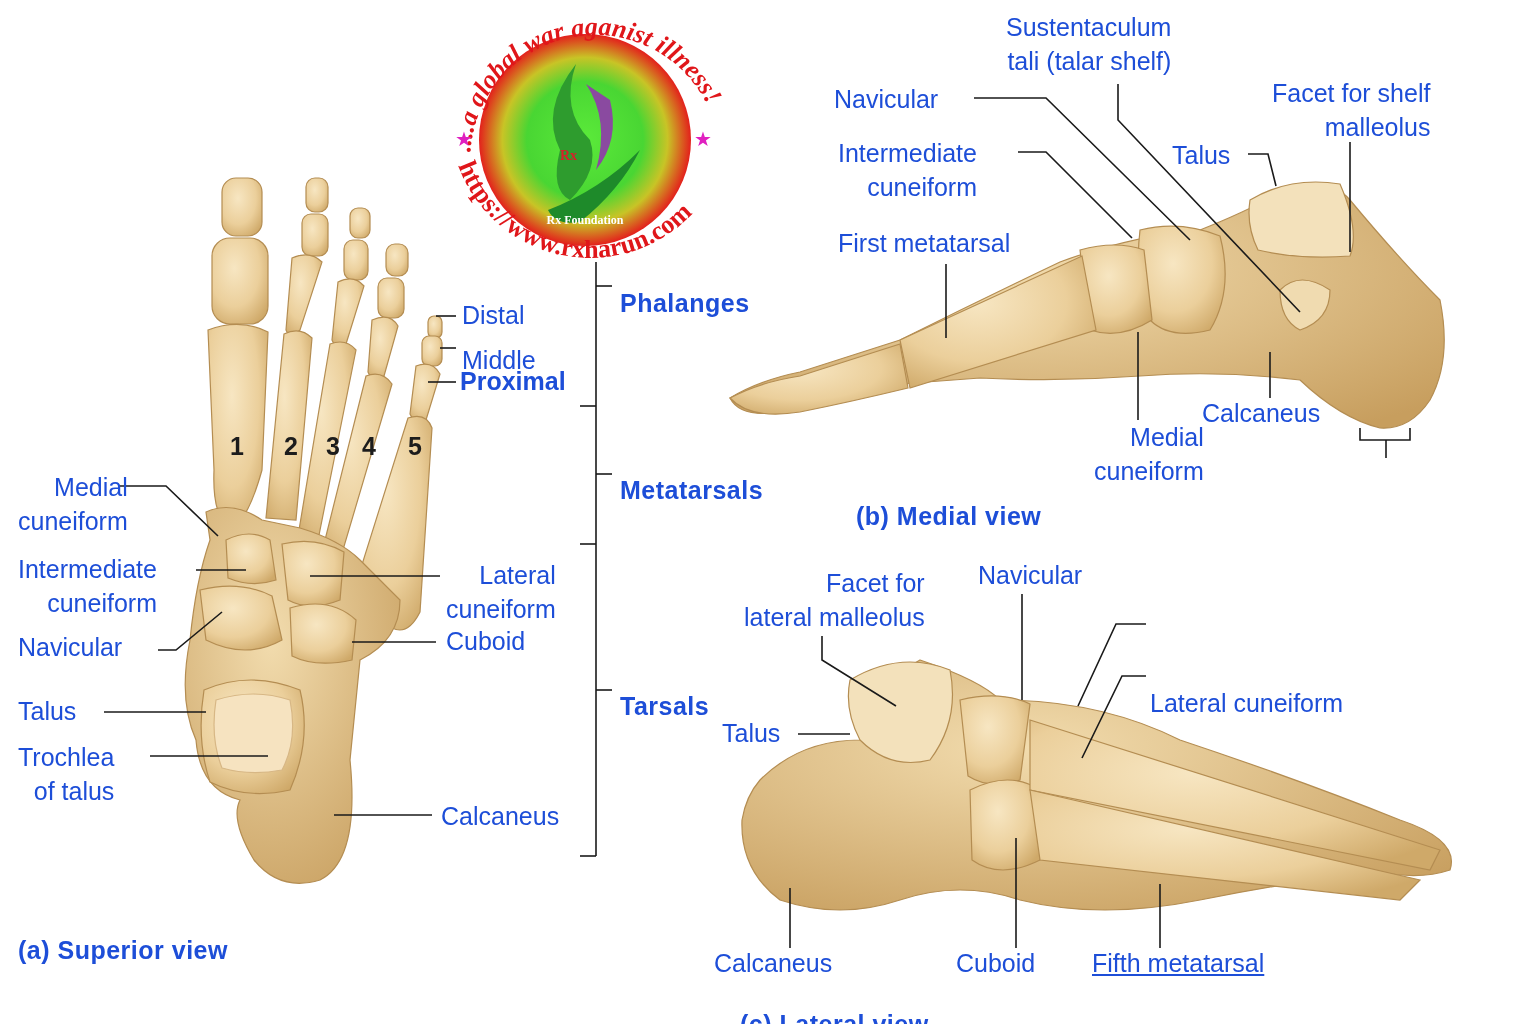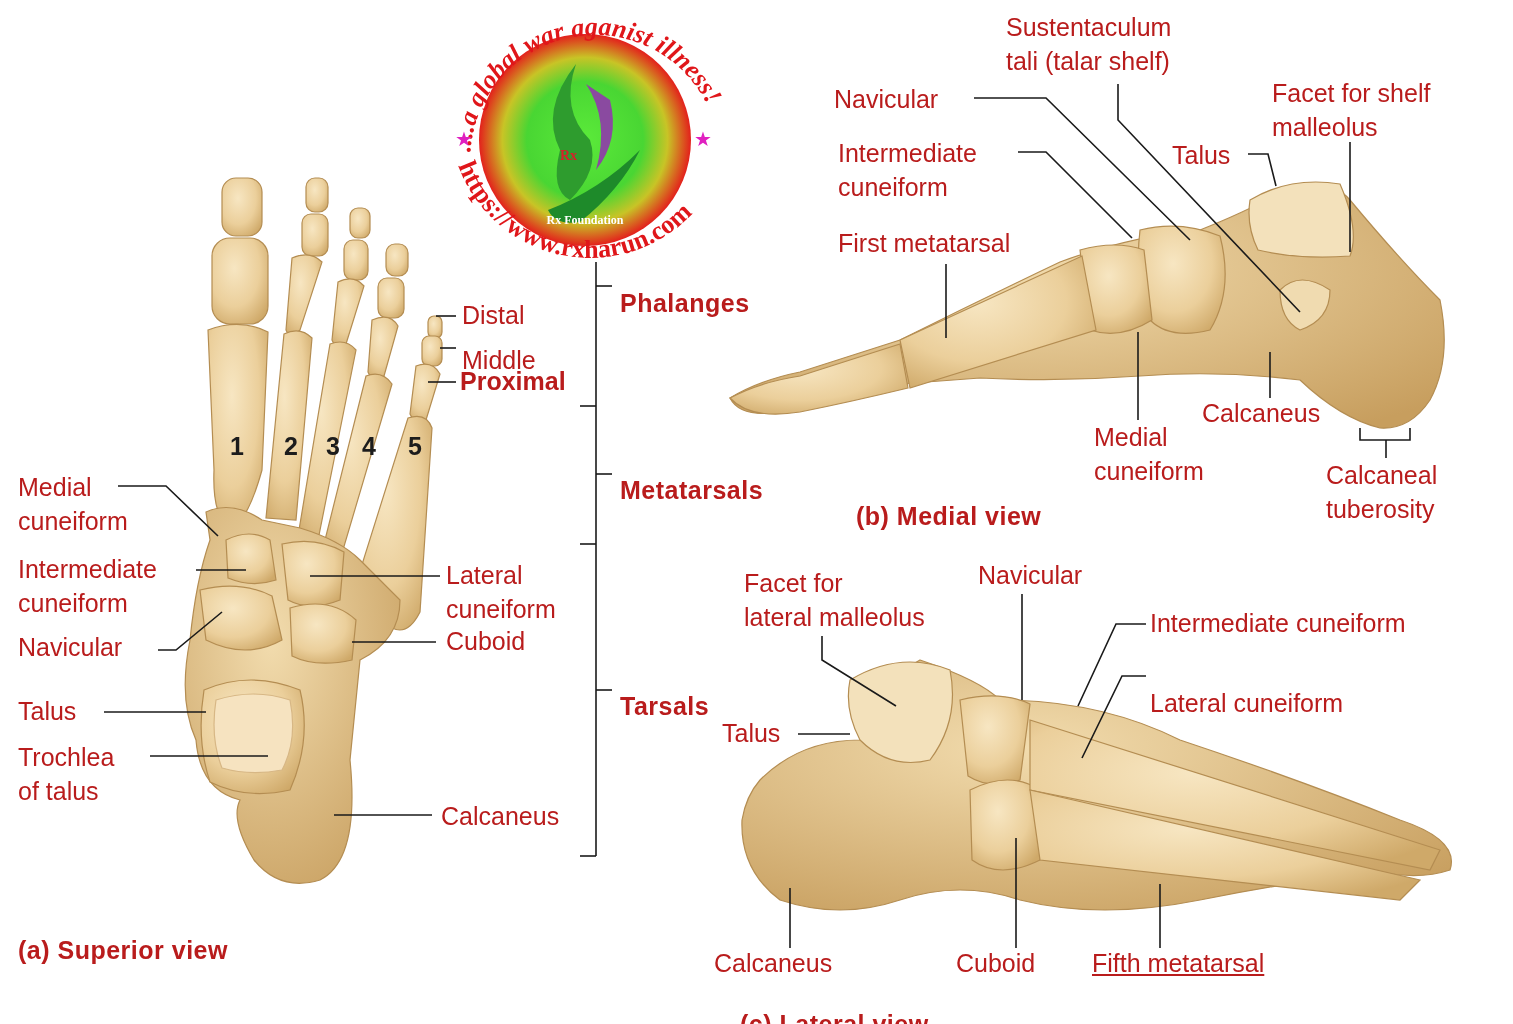--- a/index.html
+++ b/index.html
@@ -1,19 +1,19 @@
 <!DOCTYPE html>
 <html><head>
 <meta charset="utf-8">
 <style>
   html, body { margin: 0; padding: 0; background: #ffffff; }
   body { width: 1513px; height: 1024px; position: relative; overflow: hidden;
          font-family: "Liberation Sans", "DejaVu Sans", sans-serif; color: #1a1a1a; }
   .canvas { position: absolute; left: 0; top: 0; width: 1513px; height: 1024px; }
-  .lbl { position: absolute; font-size: 25px; line-height: 34px; white-space: nowrap; color: #b91c1c; }
+  .lbl { position: absolute; font-size: 25px; line-height: 34px; white-space: nowrap; color: #1d4ed8; text-align: right; }
   .lbl.bold { font-weight: bold; letter-spacing: 0.5px; margin-top: 23px; }
   .num { position: absolute; font-size: 25px; font-weight: bold; color: #1c1c1c; }
   svg.art { position: absolute; left: 0; top: 0; }
   .logo-text { font-family: "Liberation Serif", serif; font-weight: bold; }
 </style>
 </head>
 <body>
 
 <div class="canvas">
 
@@ -206,32 +206,27 @@
     <div>Intermediate</div>
     <div>cuneiform</div>
   </div>
   <div class="lbl" style="left:1172px;top:138px;">Talus</div>
   <div class="lbl" style="left:838px;top:226px;">First metatarsal</div>
   <div class="lbl" style="left:1202px;top:396px;">Calcaneus</div>
   <div class="lbl" style="left:1094px;top:420px;">
     <div>Medial</div>
     <div>cuneiform</div>
   </div>
-  <div class="lbl" style="left:1326px;top:458px;">
-    <div>Calcaneal</div>
-    <div>tuberosity</div>
-  </div>
   <div class="lbl" style="left:744px;top:566px;">
     <div>Facet for</div>
     <div>lateral malleolus</div>
   </div>
 
   <div class="lbl bold" style="left:856px;top:476px;">(b) Medial view</div>
   <div class="lbl" style="left:978px;top:558px;">Navicular</div>
-  <div class="lbl" style="left:1150px;top:606px;">Intermediate cuneiform</div>
   <div class="lbl" style="left:1150px;top:658px;margin-top:28px;">Lateral cuneiform</div>
   <div class="lbl" style="left:722px;top:716px;">Talus</div>
   <div class="lbl" style="left:714px;top:946px;">Calcaneus</div>
   <div class="lbl" style="left:956px;top:946px;">Cuboid</div>
   <div class="lbl" style="left:1092px;top:946px;text-decoration:underline;">Fifth metatarsal</div>
   <div class="lbl bold" style="left:740px;top:984px;">(c) Lateral view</div>
 
 </div>
 
 </body></html>

